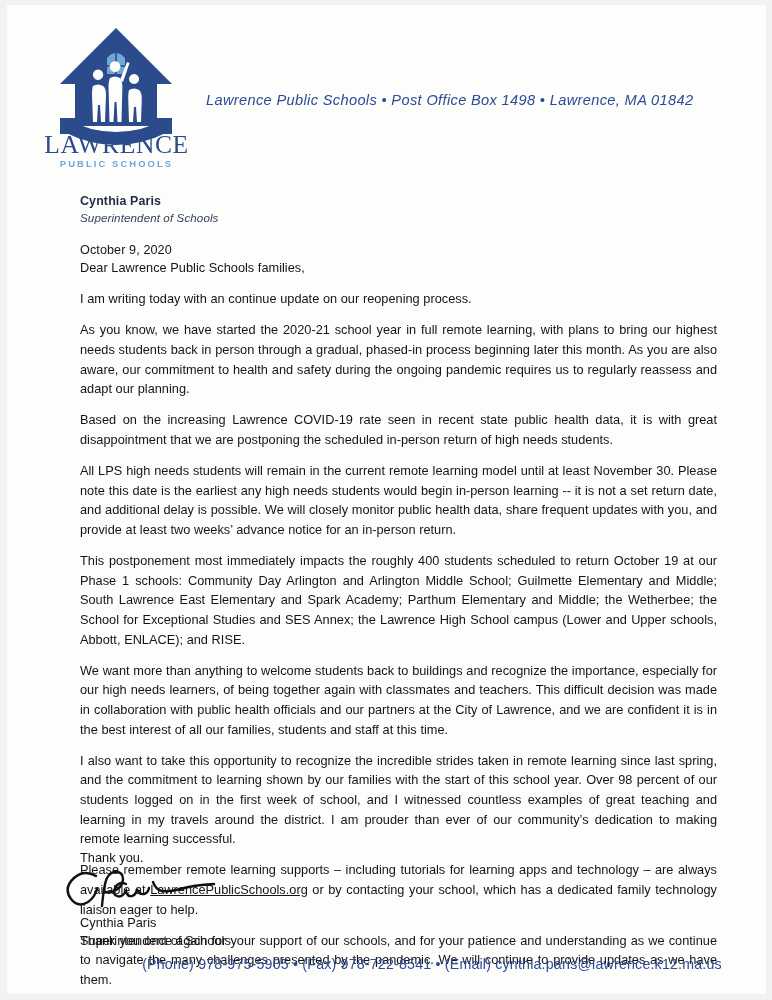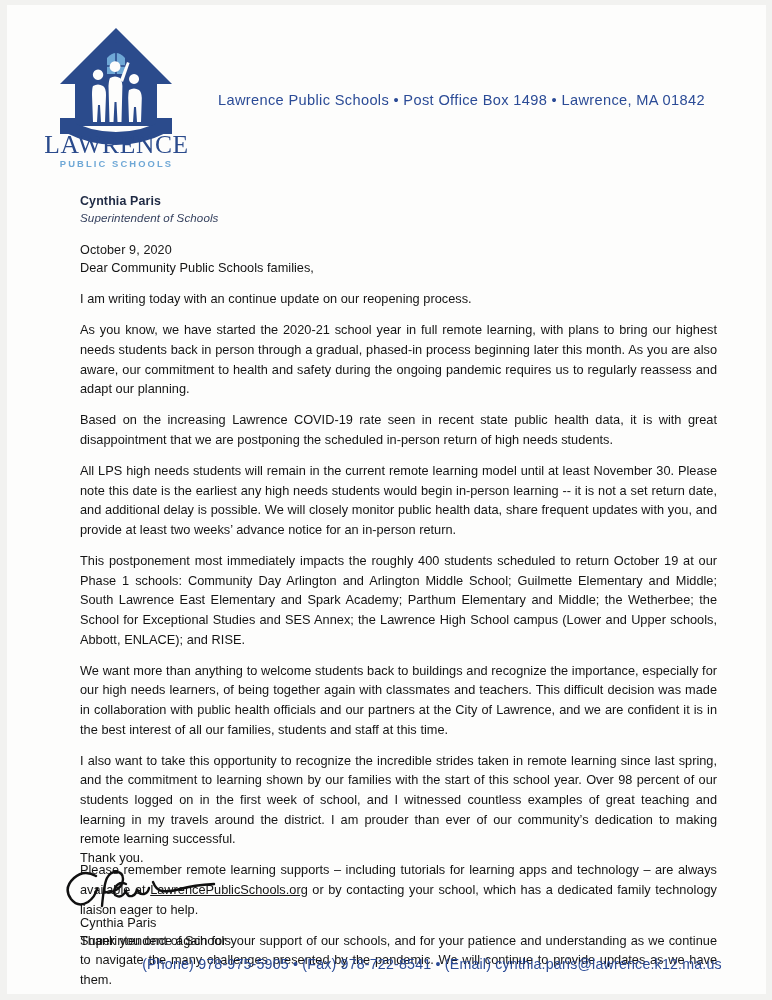--- a/index.html
+++ b/index.html
@@ -32,28 +32,29 @@
     position: absolute;
     left: 44px;
     top: 22px;
     width: 145px;
     height: 150px;
   }
   .logo-svg { display: block; }
 
   .header-address {
     position: absolute;
-    left: 218px;
+    left: 206px;
     top: 92px;
     font-family: "Liberation Sans", sans-serif;
     font-size: 14.6px;
     letter-spacing: 0.35px;
     color: #2b4b96;
     white-space: nowrap;
     font-weight: 400;
+    font-style: italic;
   }
 
   
   .sender {
     position: absolute;
     left: 80px;
     top: 194px;
     width: 400px;
   }
   .sender-name {
@@ -206,21 +207,21 @@
   </div>
 
   <div class="sender">
     <div class="sender-name">Cynthia Paris</div>
     <div class="sender-title">Superintendent of Schools</div>
     <div class="sender-date">October 9, 2020</div>
   </div>
 
   <div class="body-block">
 
-    <p class="para no-justify">Dear Community Public Schools families,</p>
+    <p class="para no-justify">Dear Lawrence Public Schools families,</p>
 
     <p class="para no-justify">I am writing today with an continue update on our reopening process.</p>
 
     <p class="para">As you know, we have started the 2020-21 school year in full remote learning, with plans to bring our highest needs students back in person through a gradual, phased-in process beginning later this month. As you are also aware, our commitment to health and safety during the ongoing pandemic requires us to regularly reassess and adapt our planning.</p>
 
     <p class="para">Based on the increasing Lawrence COVID-19 rate seen in recent state public health data, it is with great disappointment that we are postponing the scheduled in-person return of high needs students.</p>
 
     <p class="para">All LPS high needs students will remain in the current remote learning model until at least November 30. Please note this date is the earliest any high needs students would begin in-person learning -- it is not a set return date, and additional delay is possible. We will closely monitor public health data, share frequent updates with you, and provide at least two weeks’ advance notice for an in-person return.</p>
 
     <p class="para">This postponement most immediately impacts the roughly 400 students scheduled to return October 19 at our Phase 1 schools: Community Day Arlington and Arlington Middle School; Guilmette Elementary and Middle; South Lawrence East Elementary and Spark Academy; Parthum Elementary and Middle; the Wetherbee; the School for Exceptional Studies and SES Annex; the Lawrence High School campus (Lower and Upper schools, Abbott, ENLACE); and RISE.</p>

